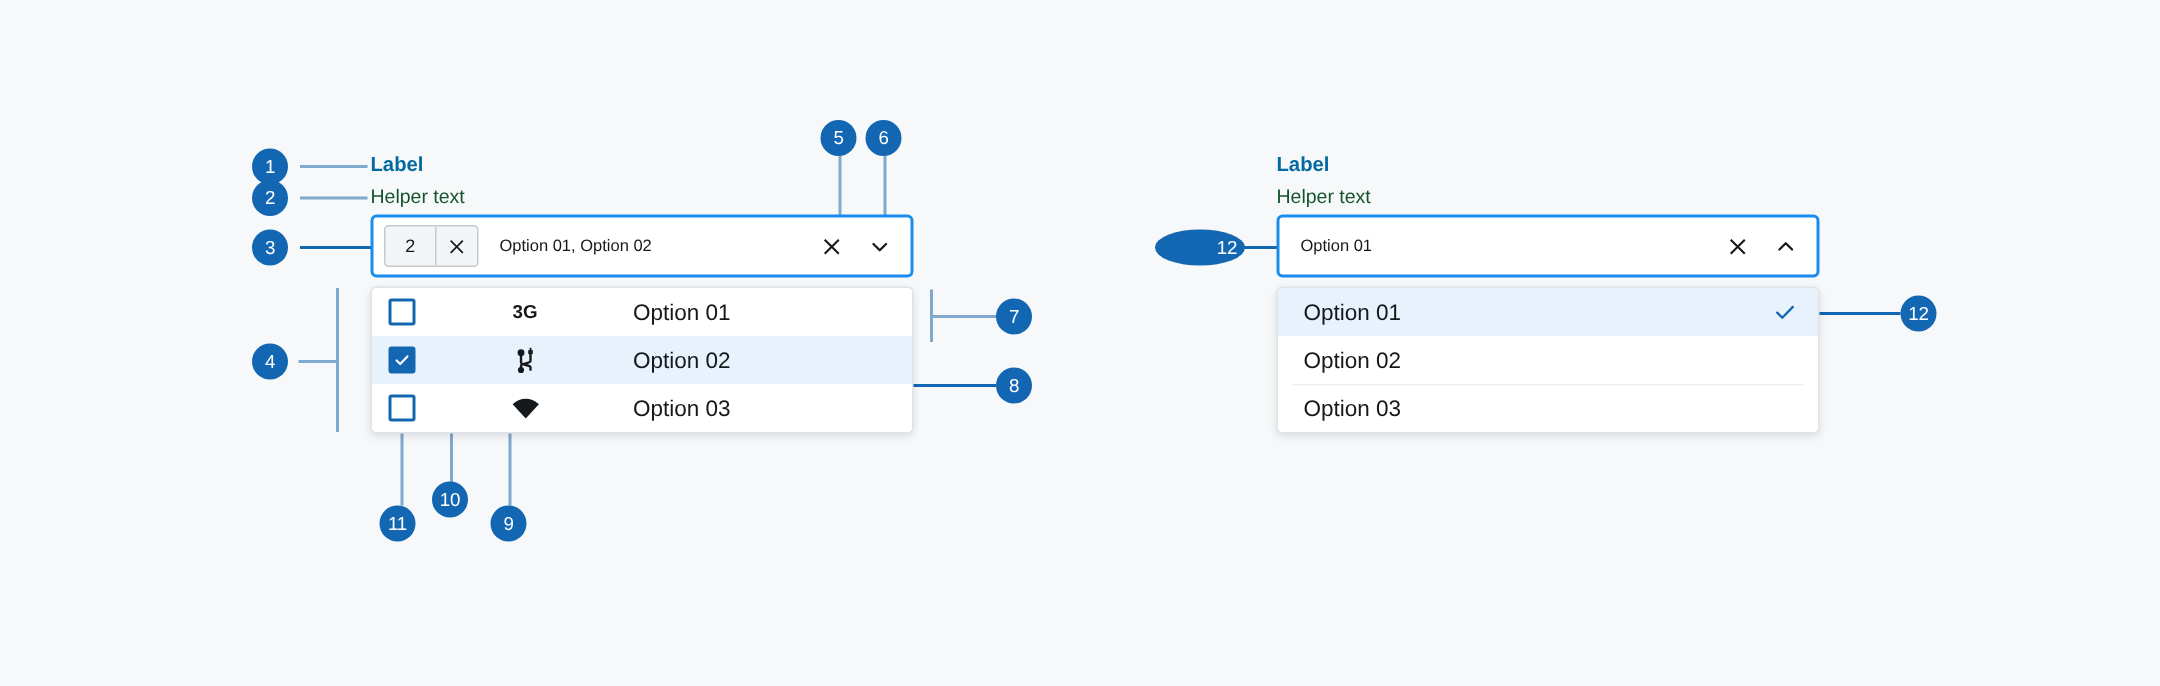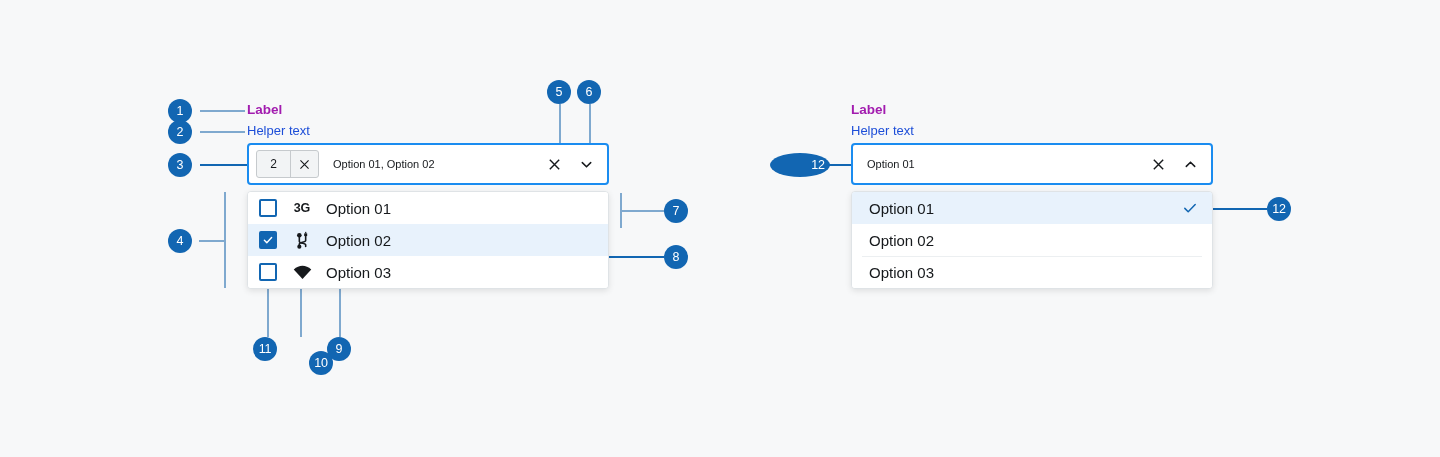--- a/index.html
+++ b/index.html
@@ -49,26 +49,26 @@
     width: 2px;
     background: #7fa9cf;
     z-index: 10;
   }
 
   
   .group { position: absolute; }
   .field-label {
     font-size: 13.5px;
     font-weight: bold;
-    color: #a21caf;
+    color: #0369a1;
     line-height: 16px;
   }
   .helper-text {
     font-size: 13px;
-    color: #1d4ed8;
+    color: #14532d;
     line-height: 16px;
     margin-top: 5px;
   }
 
   
   .combo {
     box-sizing: border-box;
     background: #ffffff;
     border: 2px solid #1a8cf0;
     border-radius: 4px;
@@ -146,20 +146,21 @@
   .menu.single { width: 362px; }
 
   .opt {
     height: 32px;
     display: flex;
     align-items: center;
     font-size: 15px;
     color: #16191c;
     background: #ffffff;
     position: relative;
+    gap: 48px;
   }
   .menu.multi .opt { padding: 0 12px 0 11px; }
   .menu.single .opt { padding: 0 14px 0 17px; }
   .opt.sel { background: #e8f2fc; }
   .opt.divided::after {
     content: "";
     position: absolute;
     left: 10px; right: 10px; top: 0;
     height: 1px;
     background: #eceff1;
@@ -331,21 +332,21 @@
   <div class="lead h light" style="left:620px; top:210px; width:44px;"></div>
   <div class="marker" style="left:664px; top:199px;">7</div>
 
   <div class="lead h" style="left:600px; top:256px; width:64px;"></div>
   <div class="marker" style="left:664px; top:245px;">8</div>
 
   <div class="lead v light" style="left:339px; top:283px; height:54px;"></div>
   <div class="marker" style="left:327px; top:337px;">9</div>
 
   <div class="lead v light" style="left:300px; top:283px; height:54px;"></div>
-  <div class="marker" style="left:288px; top:351px;margin-left:21px;">10</div>
+  <div class="marker" style="left:288px; top:321px;">10</div>
 
   <div class="lead v light" style="left:267px; top:283px; height:54px;"></div>
   <div class="marker" style="left:253px; top:337px;">11</div>
 
   <div class="lead h" style="left:802px; top:164px; width:60px;"></div>
   <div class="marker" style="left:770px; top:153px;padding-left:36px;">12</div>
 
   <div class="lead h" style="left:1200px; top:208px; width:67px;"></div>
   <div class="marker" style="left:1267px; top:197px;">12</div>
 

